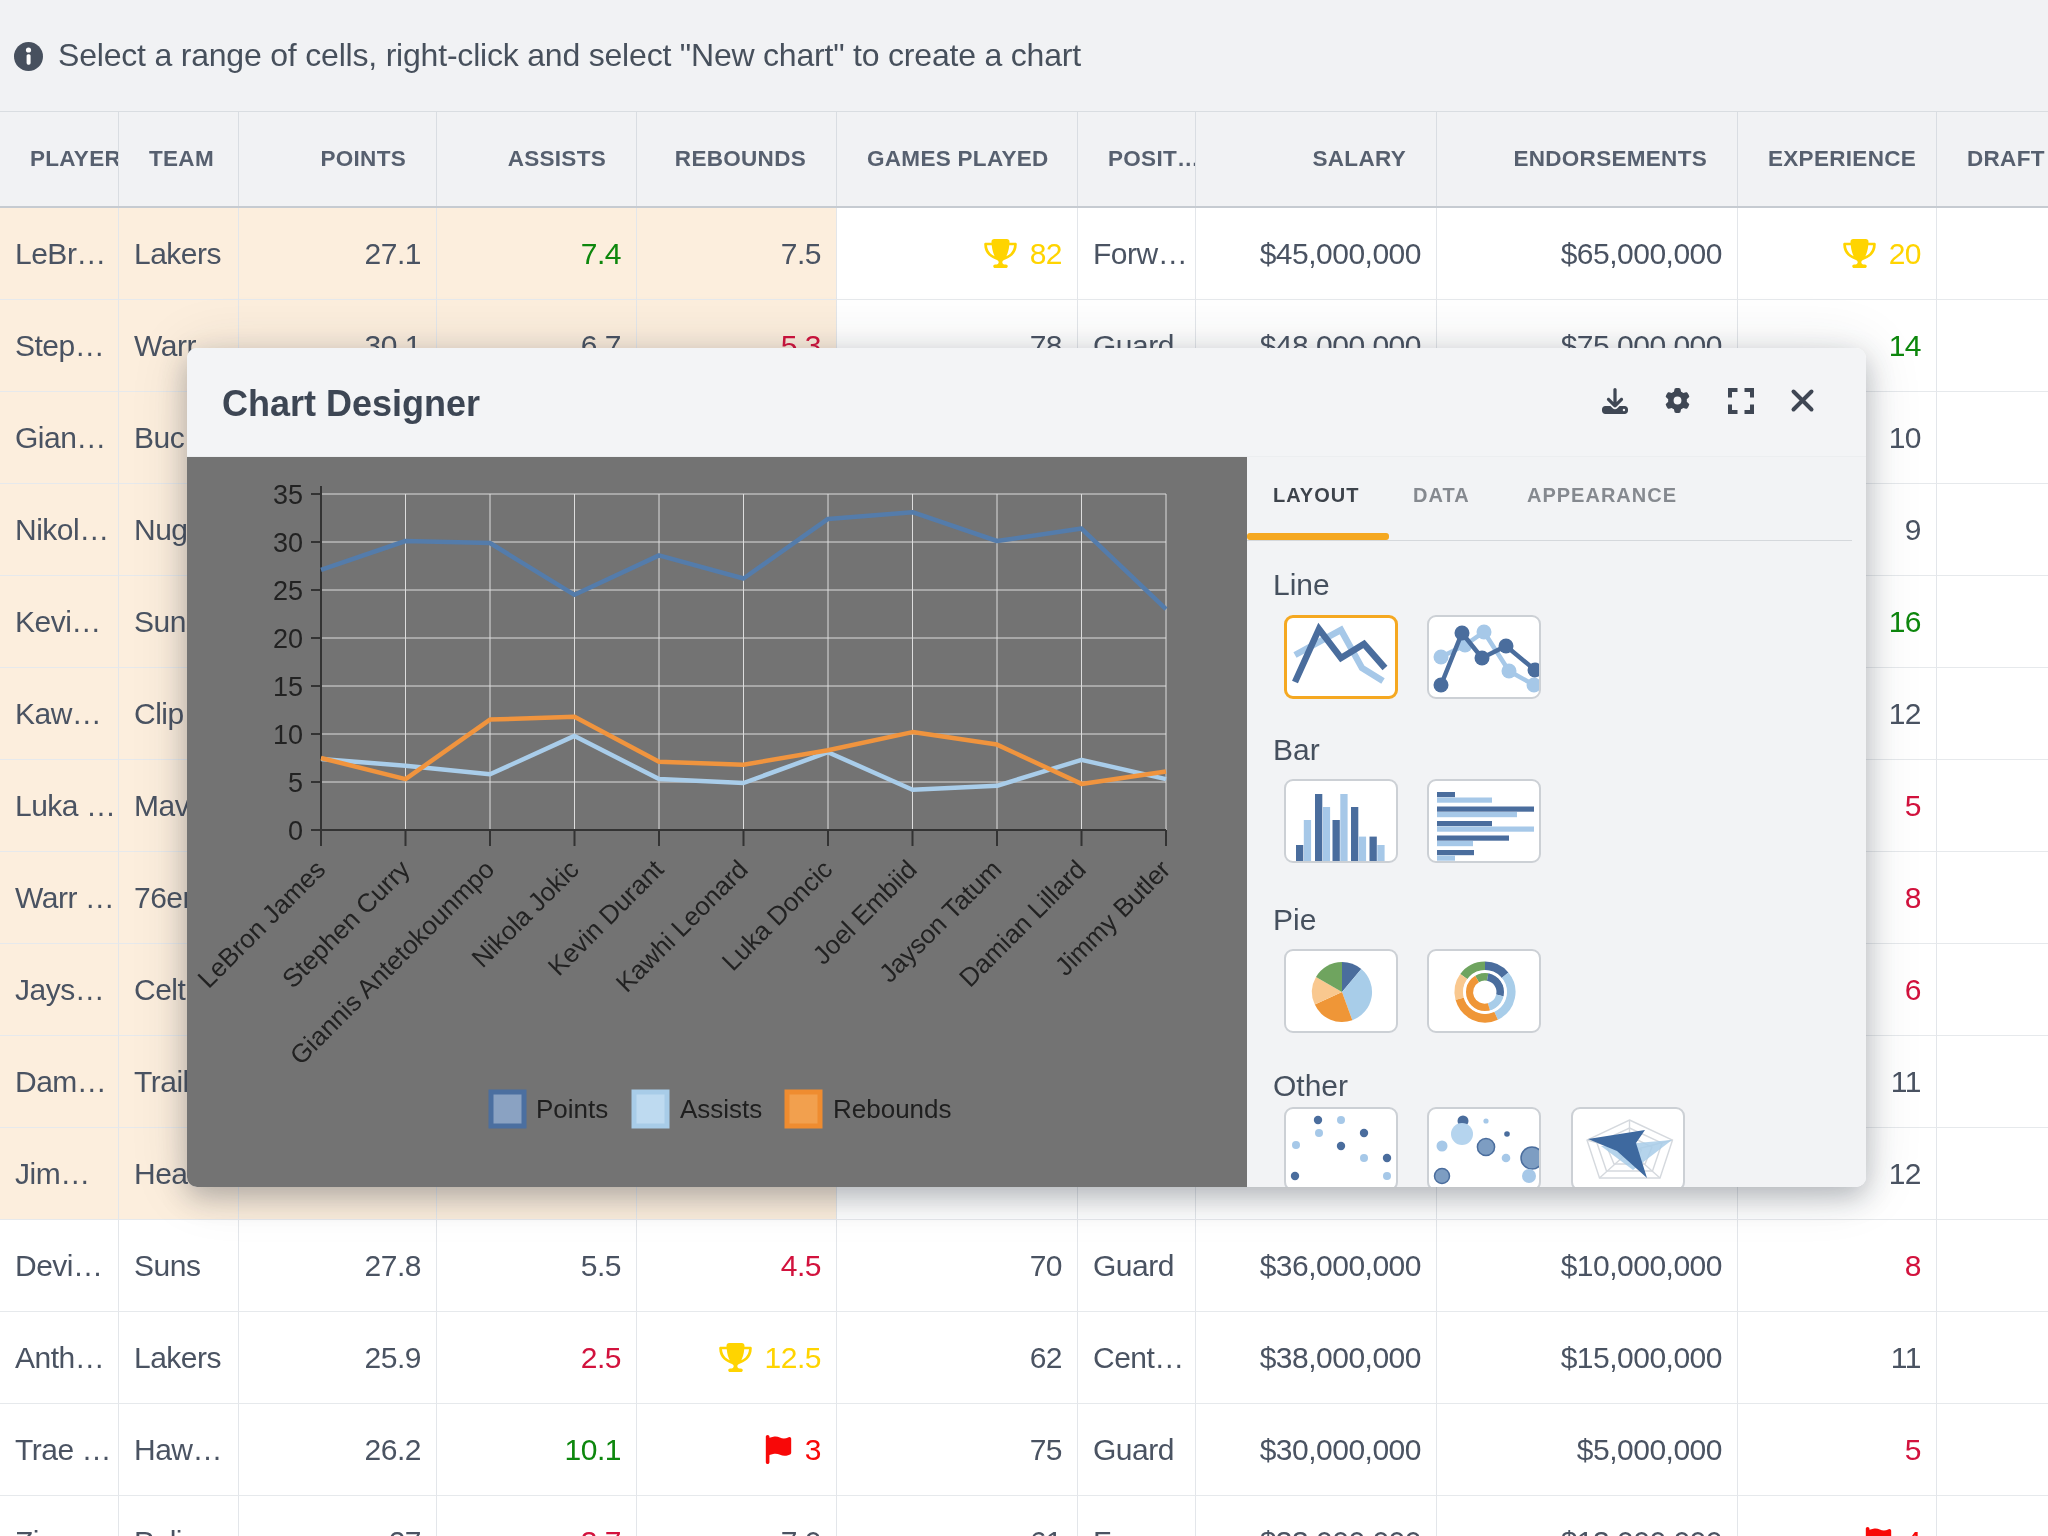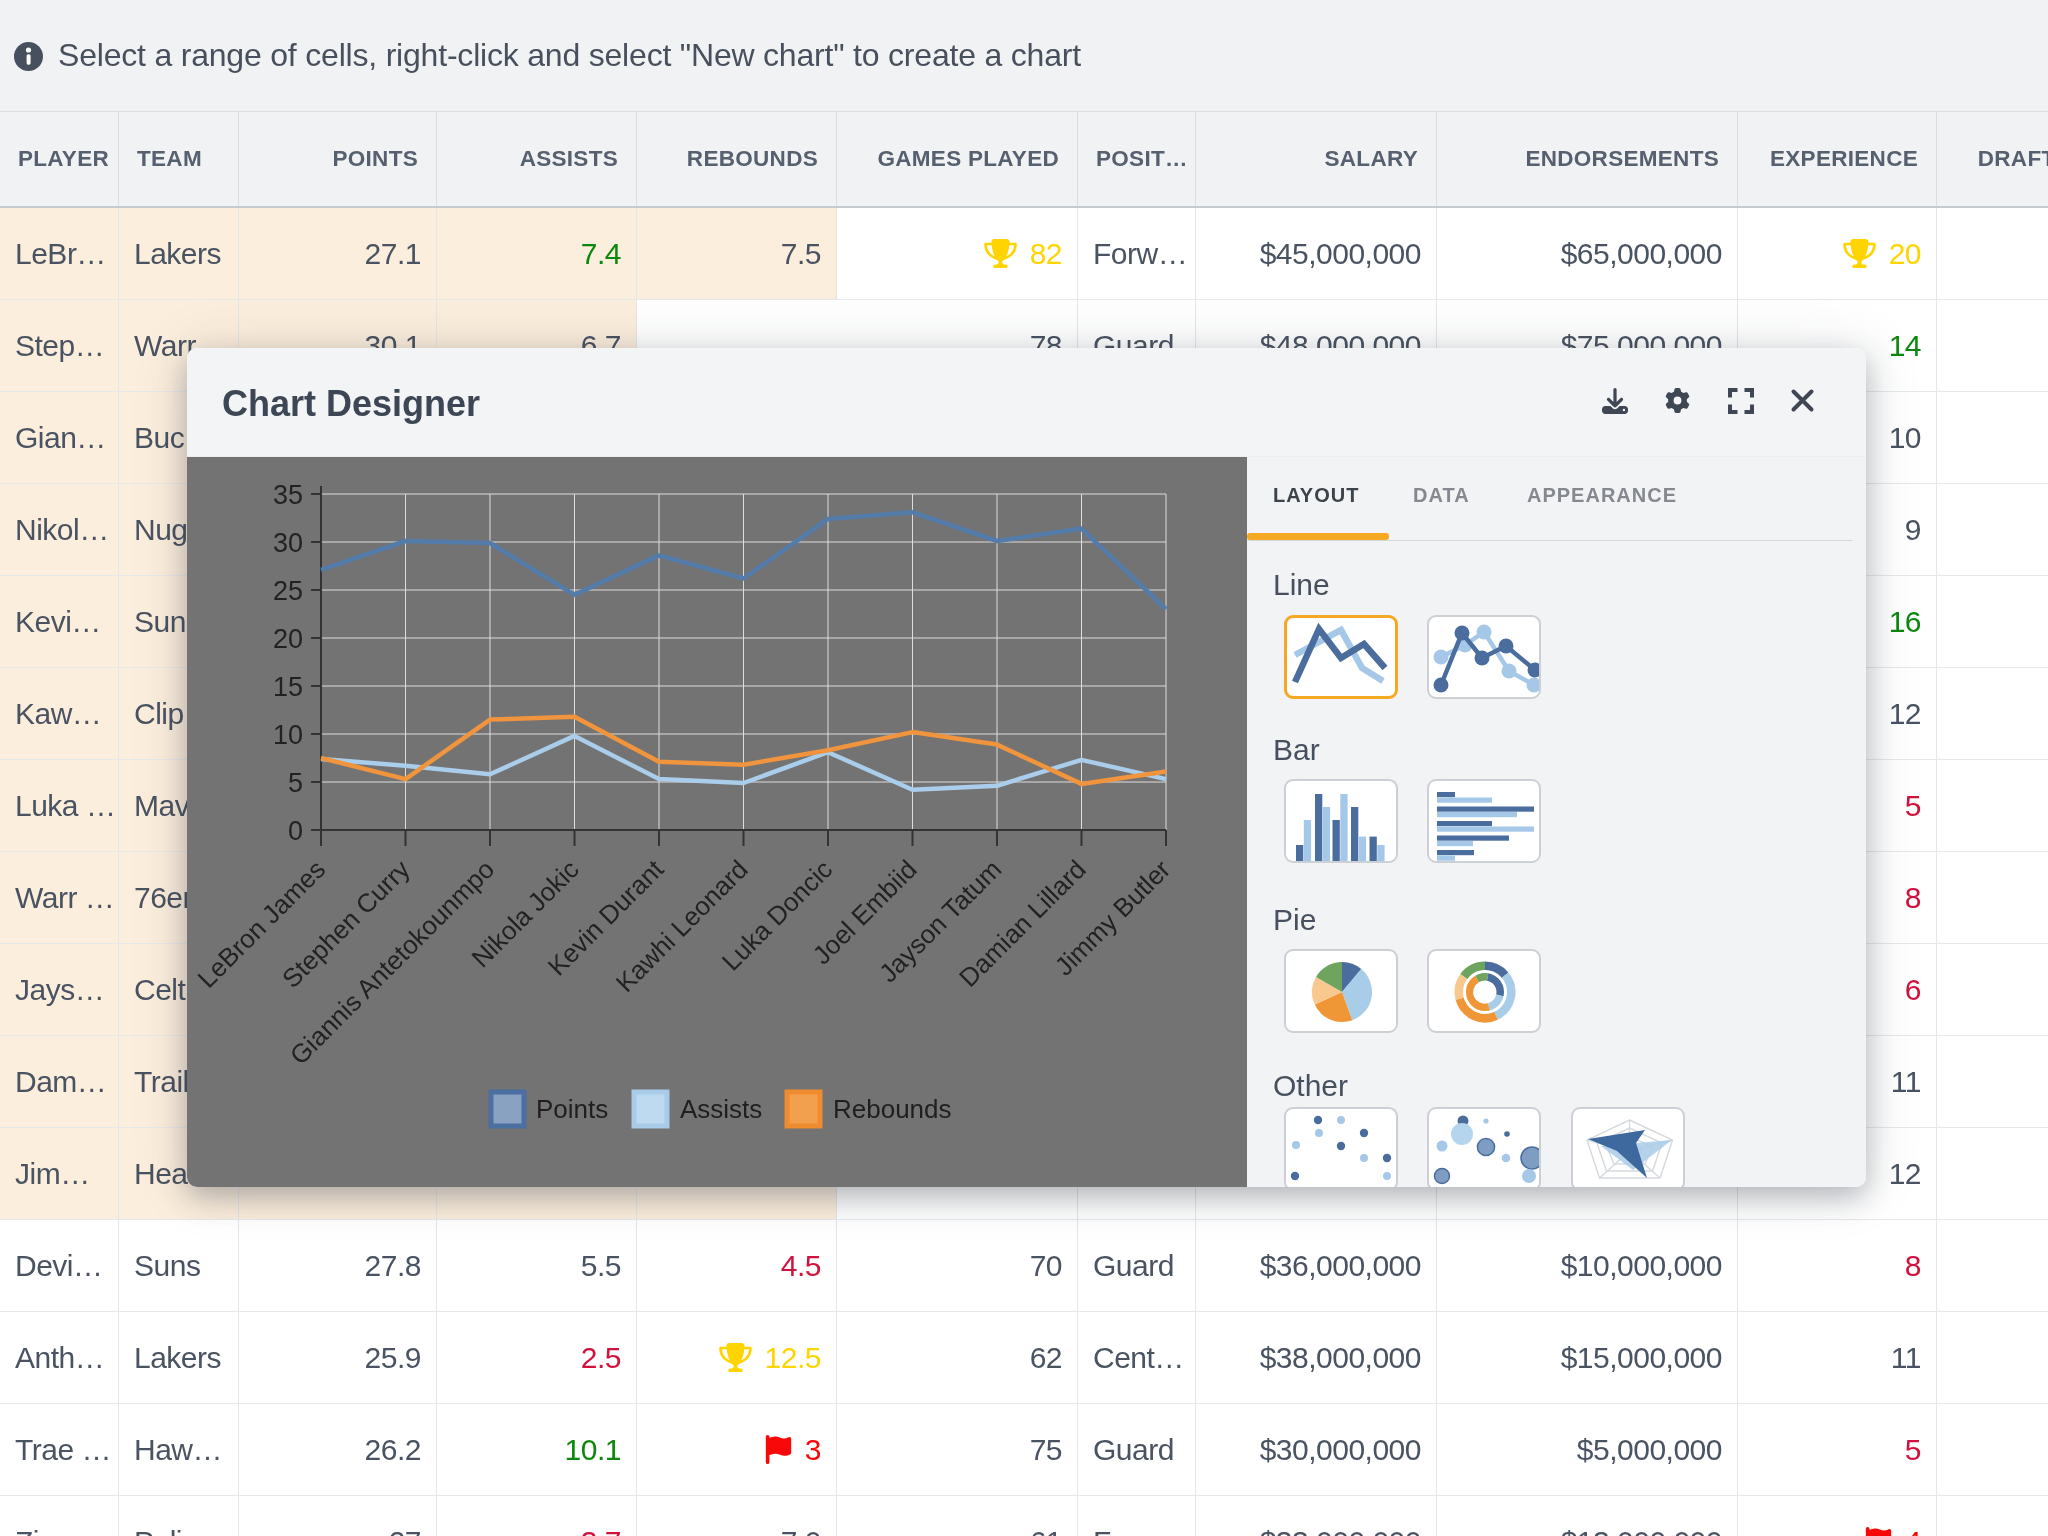--- a/index.html
+++ b/index.html
@@ -3,21 +3,21 @@
 <style>
 html,body{margin:0;padding:0}
 body{width:2048px;height:1536px;overflow:hidden;position:relative;background:#fff;
   font-family:"Liberation Sans",sans-serif;-webkit-font-smoothing:antialiased}
 .topbar{position:absolute;left:0;top:0;width:2048px;height:111px;background:#f1f2f4;border-bottom:1px solid #d9dde1}
 .topbar .txt{position:absolute;left:58px;top:0;line-height:111px;font-size:32px;letter-spacing:-.2px;color:#47505c}
 .hdr{position:absolute;left:0;top:112px;width:2098px;height:96px;background:#f1f2f4;border-bottom:2px solid #c6cbd1;box-sizing:border-box}
 .row{position:absolute;left:0;width:2098px;height:92px;background:#fff}
 .c{position:absolute;top:0;height:100%;box-sizing:border-box;border-right:1px solid #e3e6ea;border-bottom:1px solid #e6e9ec;
    padding:0 15px;font-size:30px;letter-spacing:-.5px;color:#4a5362;white-space:nowrap;overflow:hidden;line-height:91px}
-.hdr .c{font-size:22.5px;font-weight:bold;color:#57606f;letter-spacing:.3px;line-height:94px;border-bottom:none;border-right:1px solid #d9dde2;padding:0 18px}
+.hdr .c{font-size:22.5px;font-weight:bold;color:#57606f;letter-spacing:.3px;line-height:94px;border-bottom:none;border-right:1px solid #d9dde2;padding:0 30px}
 .c0{left:0;width:119px}.c1{left:119px;width:120px}.c2{left:239px;width:198px}
 .c3{left:437px;width:200px}.c4{left:637px;width:200px}.c5{left:837px;width:241px}
 .c6{left:1078px;width:118px}.c7{left:1196px;width:241px}.c8{left:1437px;width:301px}
 .c9{left:1738px;width:199px}.c10{left:1937px;width:199px}
 .num{text-align:right}
 .pe{background:#fceedd}
 .g{color:#0d870d}.rd{color:#d2123d}.y{color:#ffd400}.br{color:#f80808}
 .ic{display:inline-block;vertical-align:middle;margin-top:-6px;margin-right:13px}
 
 .modal{position:absolute;left:187px;top:348px;width:1679px;height:839px;border-radius:10px;
@@ -74,20 +74,21 @@
   <div class="c c9 num y"><svg class="ic" width="33" height="29" viewBox="0 0 576 512">
           <path fill="#ffd400" d="M400 0H176c-26.5 0-48.1 21.8-47.1 48.2c.2 5.3 .4 10.6 .7 15.8H24C10.7 64 0 74.7 0 88c0 92.6 33.5 157 78.5 200.7c44.3 43.1 98.3 64.8 138.1 75.8c23.4 6.5 39.4 26 39.4 45.6c0 20.9-17 37.9-37.9 37.9H192c-17.7 0-32 14.3-32 32s14.3 32 32 32H384c17.7 0 32-14.3 32-32s-14.3-32-32-32H357.9C337 448 320 431 320 410.1c0-19.6 15.9-39.2 39.4-45.6c39.9-11 93.9-32.7 138.2-75.8C542.5 245 576 180.6 576 88c0-13.3-10.7-24-24-24H446.4c.3-5.2 .5-10.4 .7-15.8C448.1 21.8 426.5 0 400 0zM48.9 112h84.4c9.1 90.1 29.2 150.3 51.9 190.6c-24.9-11-50.8-26.5-73.2-48.3c-32-31.1-58-76-63-142.3zM464.1 254.3c-22.4 21.8-48.3 37.3-73.2 48.3c22.7-40.3 42.8-100.5 51.9-190.6h84.4c-5.1 66.3-31.1 111.2-63 142.3z"></path>
         </svg>20</div>
   <div class="c c10"></div>
 </div>
 <div class="row" style="top:300px">
   <div class="c c0 pe">Step…</div>
       <div class="c c1 pe">Warr…</div>
   <div class="c c2 pe num">30.1</div>
       <div class="c c3 pe num">6.7</div>
+  <div class="c c4 pe num rd">5.3</div>
   <div class="c c5 num">78</div>
   <div class="c c6">Guard</div>
       <div class="c c7 num">$48,000,000</div>
   <div class="c c8 num">$75,000,000</div>
   <div class="c c9 num g">14</div>
   <div class="c c10"></div>
 </div>
 <div class="row" style="top:392px">
   <div class="c c0 pe">Gian…</div>
       <div class="c c1 pe">Buc…</div>

